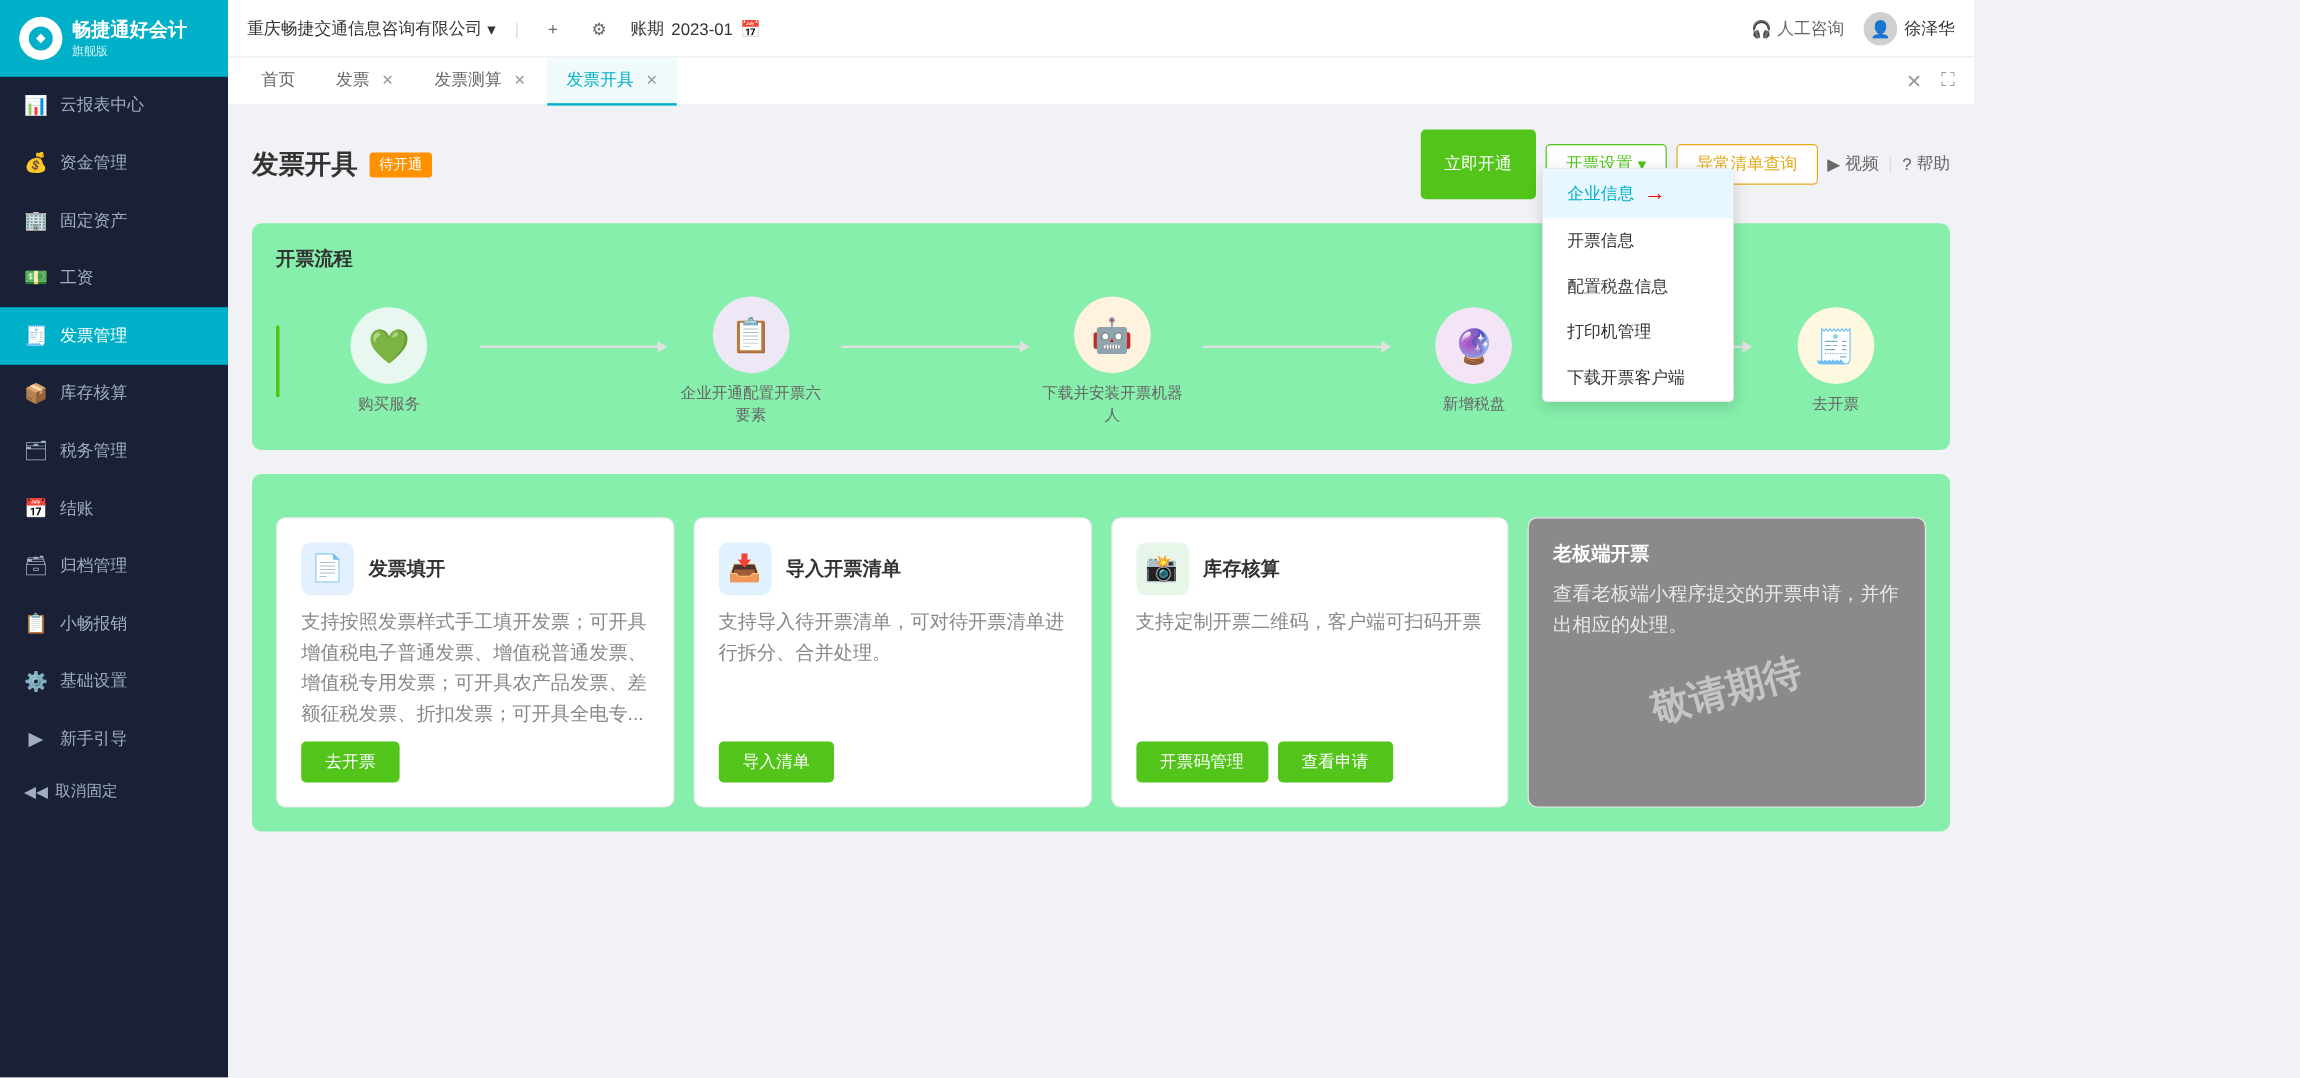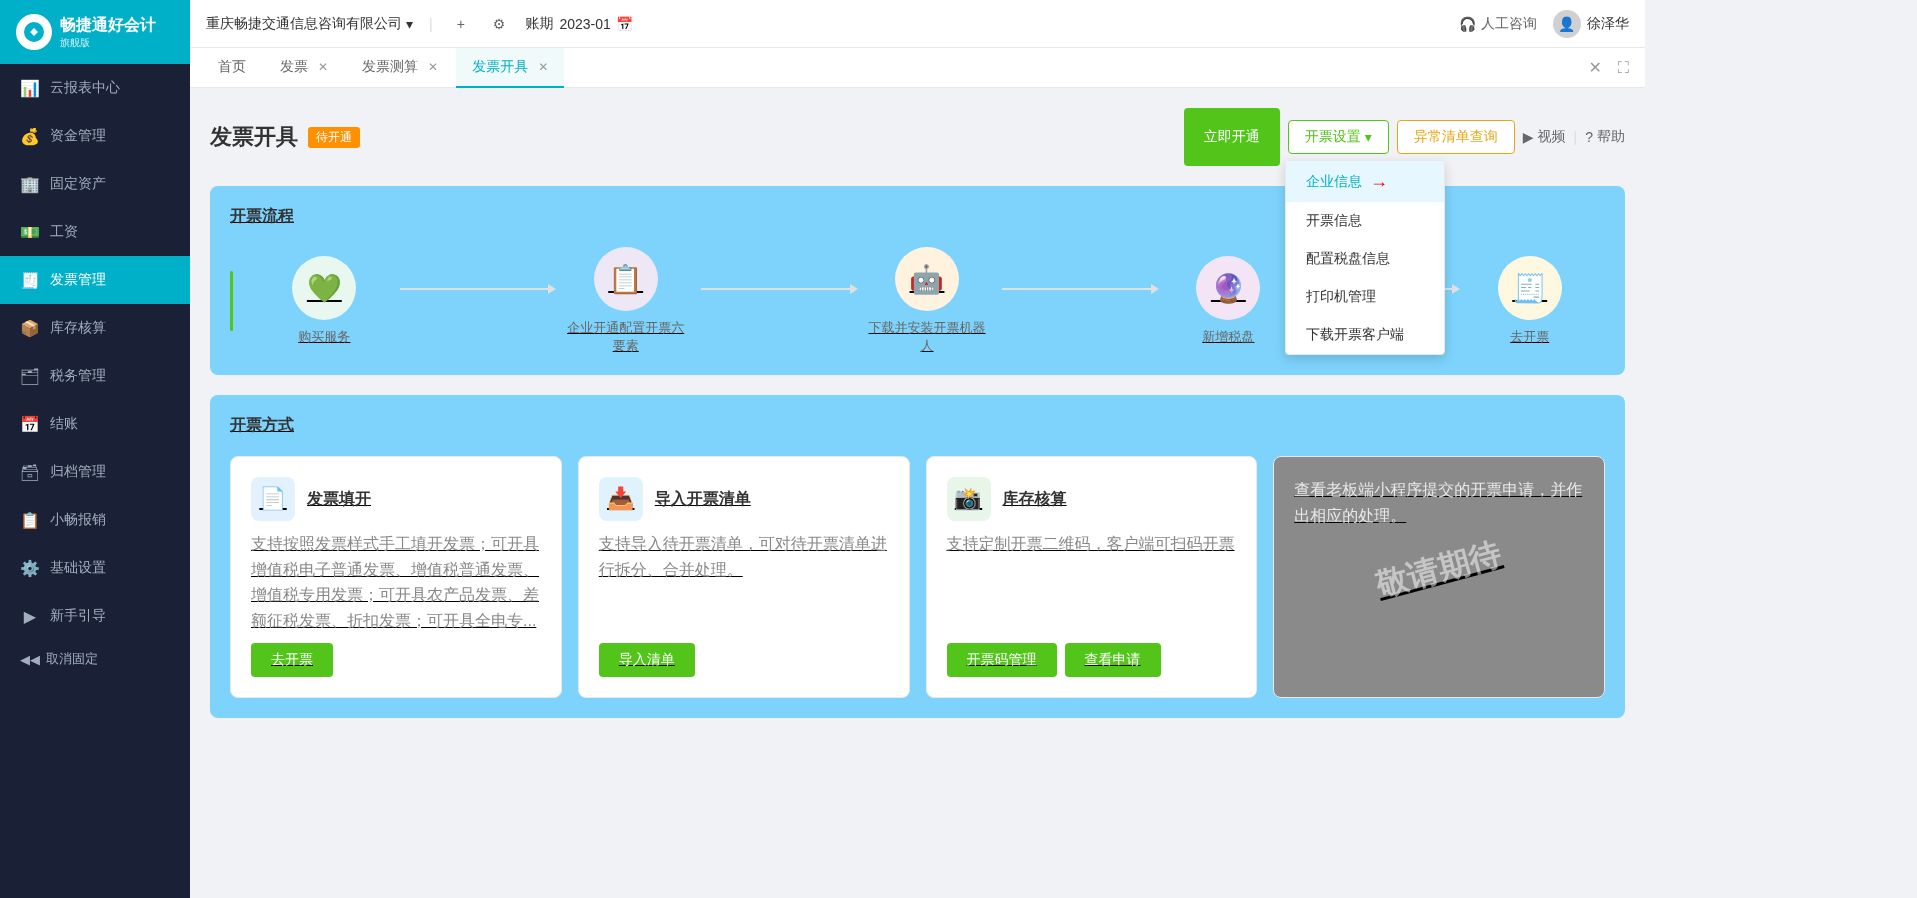--- a/index.html
+++ b/index.html
@@ -53,21 +53,21 @@
     .page-title-area { display: flex; align-items: center; gap: 10px; }
     .page-title { font-size: 22px; font-weight: bold; color: #333; }
     .status-badge { background: #ff9000; color: #fff; font-size: 12px; padding: 2px 8px; border-radius: 3px; }
     .header-actions { display: flex; align-items: center; gap: 8px; position: relative; }
     .btn-green { background: #52c41a; color: #fff; border: none; padding: 20px 20px; border-radius: 4px; cursor: pointer; font-size: 14px; text-align: right; }
     .btn-outline-green { background: #fff; color: #52c41a; border: 1px solid #52c41a; padding: 7px 16px; border-radius: 4px; cursor: pointer; font-size: 14px; display: flex; align-items: center; gap: 4px; }
     .btn-outline-yellow { background: #fff; color: #e6a817; border: 1px solid #e6a817; padding: 7px 16px; border-radius: 4px; cursor: pointer; font-size: 14px; }
     .btn-text { background: none; border: none; cursor: pointer; color: #666; font-size: 14px; display: flex; align-items: center; gap: 4px; }
 
     
-    .section { background: #7dd3fc; border-radius: 8px; padding: 20px; margin-bottom: 20px; text-decoration: underline; }
+    .section { background: #86efac; border-radius: 8px; padding: 20px; margin-bottom: 20px; }
     .section-title { font-size: 16px; font-weight: bold; color: #333; margin-bottom: 20px; }
 
     
     .flow-steps { display: flex; align-items: center; gap: 0; }
     .flow-step { display: flex; flex-direction: column; align-items: center; gap: 8px; flex: 1; }
     .flow-step-icon { width: 64px; height: 64px; border-radius: 50%; display: flex; align-items: center; justify-content: center; font-size: 28px; }
     .flow-step-label { font-size: 13px; color: #666; text-align: center; max-width: 120px; }
     .flow-connector { flex: 1; height: 2px; background: #e0e0e0; margin-bottom: 24px; display: flex; align-items: center; justify-content: center; position: relative; }
     .flow-connector::after { content: ''; position: absolute; right: -6px; top: -4px; border-left: 8px solid #e0e0e0; border-top: 5px solid transparent; border-bottom: 5px solid transparent; }
     .step-border-left { width: 3px; height: 60px; background: #52c41a; border-radius: 2px; margin-right: 16px; }
@@ -78,21 +78,21 @@
     .method-card-header { display: flex; align-items: center; gap: 12px; }
     .method-card-icon { width: 44px; height: 44px; border-radius: 8px; display: flex; align-items: center; justify-content: center; font-size: 22px; }
     .method-card-title { font-size: 16px; font-weight: bold; color: #333; }
     .method-card-desc { font-size: 16px; color: #888; line-height: 1.6; }
     .method-card-btn { background: #52c41a; color: #fff; border: none; padding: 8px 20px; border-radius: 4px; cursor: pointer; font-size: 14px; width: fit-content; align-self: flex-start; margin-top: auto; }
     .method-card.gray { background: #8a8a8a; }
     .method-card.gray .method-card-title { color: #fff; }
     .method-card.gray .method-card-desc { color: rgba(255,255,255,0.8); }
 
     
-    .dropdown-menu { position: absolute; top: 52px; right: 180px; background: #fff; border: 1px solid #e8e8e8; border-radius: 4px; box-shadow: 0 4px 12px rgba(0,0,0,0.15); z-index: 1000; min-width: 160px; }
+    .dropdown-menu { position: absolute; top: 32px; right: 180px; background: #fff; border: 1px solid #e8e8e8; border-radius: 4px; box-shadow: 0 4px 12px rgba(0,0,0,0.15); z-index: 1000; min-width: 160px; }
     .dropdown-item { padding: 10px 20px; cursor: pointer; color: #333; font-size: 14px; display: flex; align-items: center; }
     .dropdown-item.active-item { background: #e6f7ff; color: #00b0c8; }
     .arrow-indicator { color: #e00; margin-left: 8px; font-size: 18px; }
 
     
     .sidebar-scroll::-webkit-scrollbar { width: 4px; }
     .sidebar-scroll::-webkit-scrollbar-thumb { background: rgba(255,255,255,0.2); border-radius: 2px; }
   </style>
 </head>
 <body>
@@ -297,21 +297,20 @@
   </div>
             <div class="flow-connector"></div>
             <div class="flow-step">
     <div class="flow-step-icon" style="background:#fff8e1">🧾</div>
     <div class="flow-step-label">去开票</div>
   </div>
           </div>
       </div>
 
       <div class="section">
-        <div class="section-title">开票方式</div>
         <div class="method-cards" id="method-cards">
         <div class="method-card">
       <div class="method-card-header">
         <div class="method-card-icon" style="background:#e3f0fd">📄</div>
         <div class="method-card-title">发票填开</div>
       </div>
       <div class="method-card-desc">支持按照发票样式手工填开发票；可开具增值税电子普通发票、增值税普通发票、增值税专用发票；可开具农产品发票、差额征税发票、折扣发票；可开具全电专...</div>
       <button class="method-card-btn">去开票</button>
     </div>
             <div class="method-card">
@@ -327,20 +326,23 @@
         <div class="method-card-icon" style="background:#e8f5e9">📸</div>
         <div class="method-card-title">库存核算</div>
       </div>
       <div class="method-card-desc">支持定制开票二维码，客户端可扫码开票</div>
       <div style="display:flex;gap:8px;margin-top:auto;">
         <button class="method-card-btn">开票码管理</button>
         <button class="method-card-btn">查看申请</button>
       </div>
     </div>
             <div class="method-card gray">
+      <div class="method-card-header">
+        <div class="method-card-title">老板端开票</div>
+      </div>
       <div class="method-card-desc">查看老板端小程序提交的开票申请，并作出相应的处理。</div>
       <div style="text-align:center; font-size:32px; font-weight:bold; color:rgba(255,255,255,0.5); margin-top:10px; transform:rotate(-15deg); display:inline-block;">敬请期待</div>
     </div>
           </div>
       </div>
     </div>
   </div>
 </div>
 
 </body></html>

